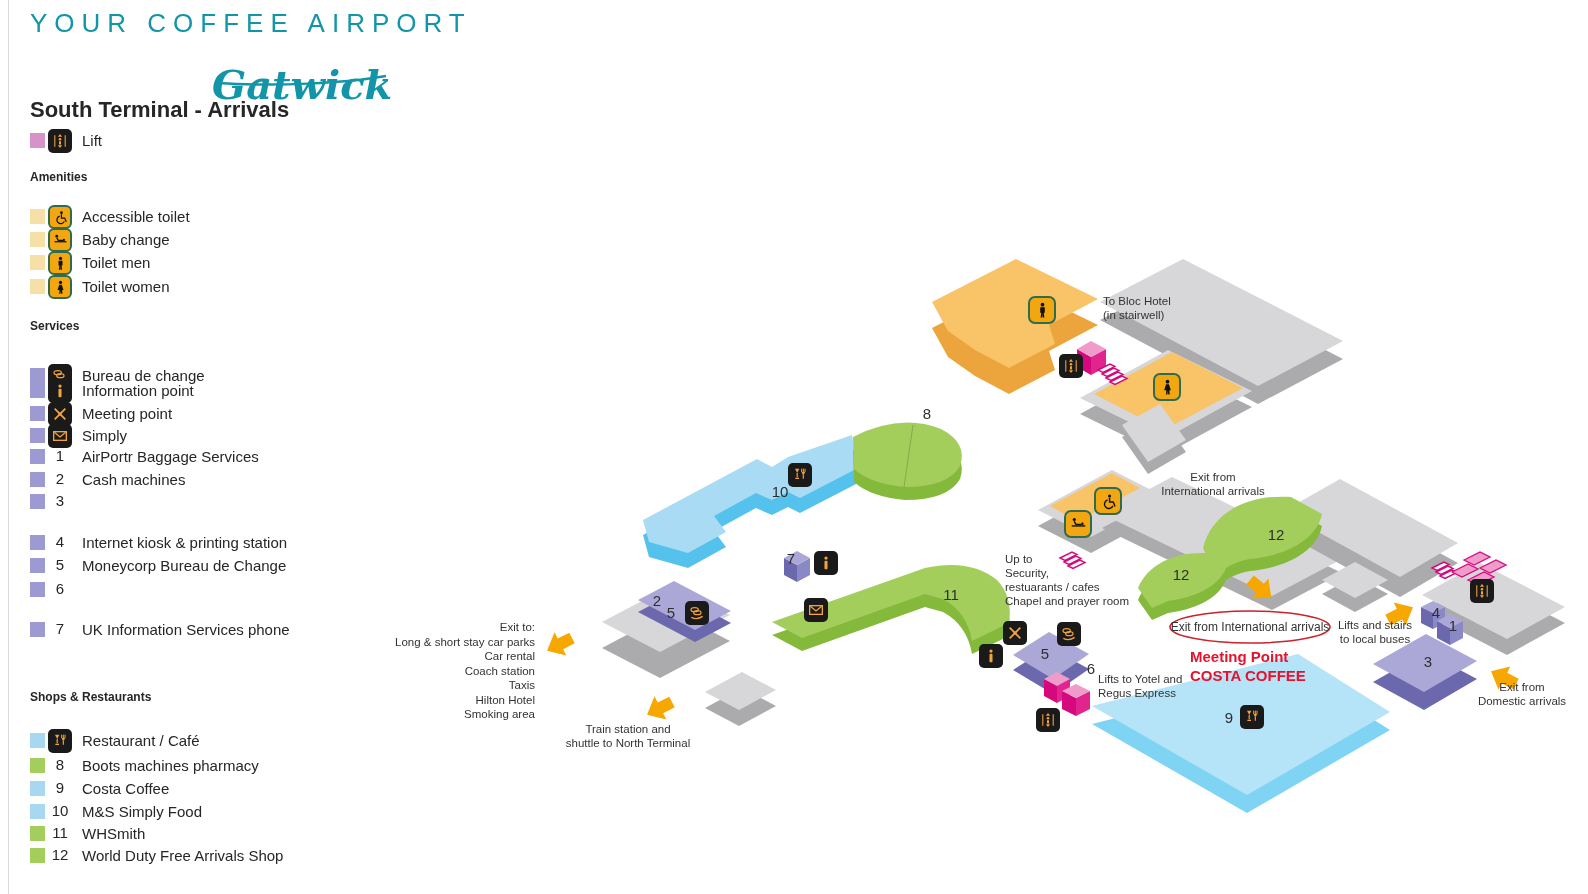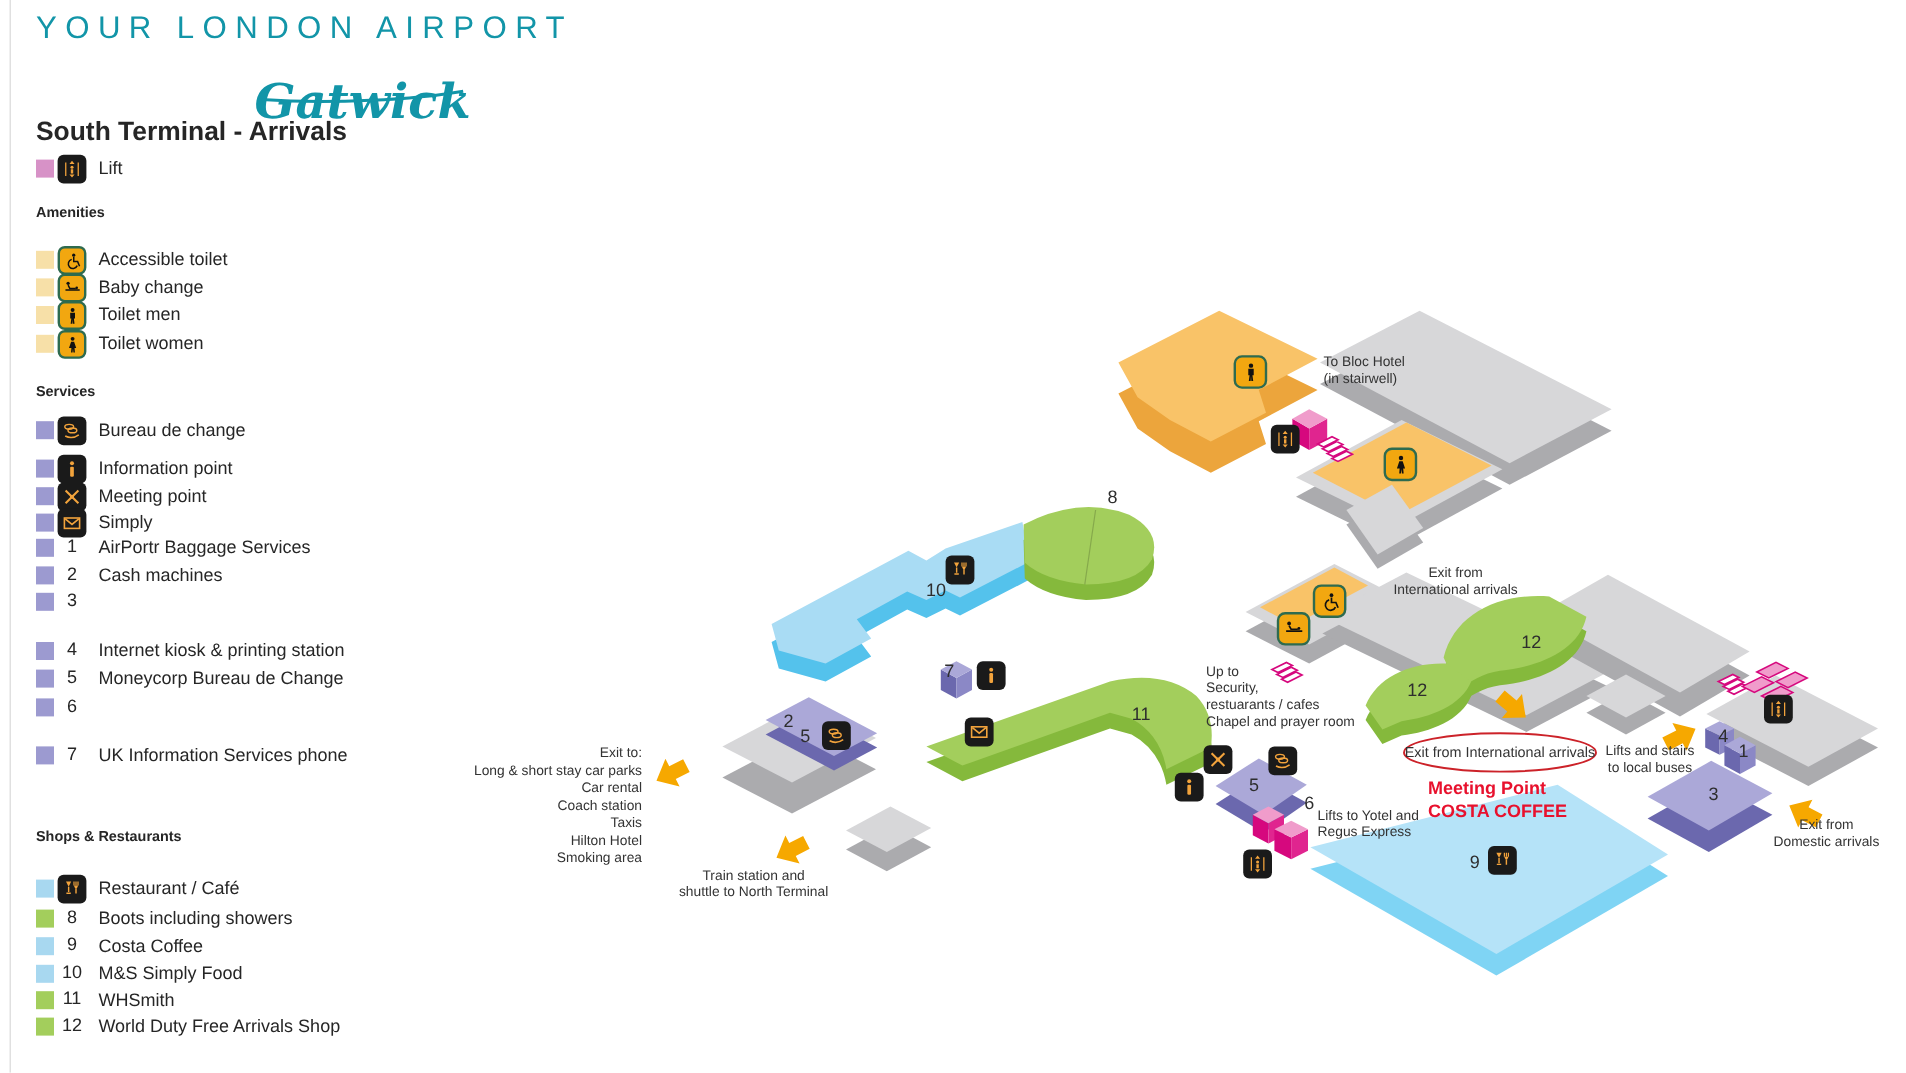--- a/index.html
+++ b/index.html
@@ -92,21 +92,21 @@
       <path d="M2.5 14h19" stroke="currentColor" stroke-width="2"></path>
       <circle cx="6" cy="5" r="2.2" fill="currentColor"></circle>
       <path d="M6 7.5l2.3 4.3h8" fill="none" stroke="currentColor" stroke-width="2"></path>
       <circle cx="17.5" cy="11" r="1.7" fill="currentColor"></circle>
     </symbol>
   </defs>
 </svg>
 
 <div class="edge"></div>
 
-<div class="logo-line">YOUR LONDON AIRPORT</div>
+<div class="logo-line">YOUR COFFEE AIRPORT</div>
 <div class="logo-script">Gatwick</div>
 <svg class="logo-swash" width="172" height="12">
   <path d="M2,9 C60,13 130,9 170,2" stroke="var(--teal)" stroke-width="2.5" fill="none"></path>
 </svg>
 <div class="page-title">South Terminal - Arrivals</div>
 
 <div class="lrow" style="top:129px">
   <span class="sw" style="background:var(--pink_swatch)"></span>
   <span class="tile">
       <svg viewBox="0 0 24 24">
@@ -148,21 +148,21 @@
   <span class="sw" style="background:var(--amen_swatch)"></span>
   <span class="tile amen">
       <svg viewBox="0 0 24 24">
         <use href="#ic-female"></use>
       </svg>
     </span>
   <span class="lbl">Toilet women</span>
 </div>
 
 <div class="sect" style="top:319px">Services</div>
-<div class="lrow" style="top:347px">
+<div class="lrow" style="top:364px">
   <span class="sw" style="background:var(--service_swatch)"></span>
   <span class="tile">
       <svg viewBox="0 0 24 24">
         <use href="#ic-bureau"></use>
       </svg>
     </span>
   <span class="lbl">Bureau de change</span>
 </div>
 <div class="lrow" style="top:379px">
   <span class="sw" style="background:var(--service_swatch)"></span>
@@ -231,21 +231,21 @@
   <span class="tile">
       <svg viewBox="0 0 24 24">
         <use href="#ic-rest"></use>
       </svg>
     </span>
   <span class="lbl">Restaurant / Café</span>
 </div>
 <div class="lrow" style="top:754px">
   <span class="sw" style="background:var(--green_top)"></span>
   <span class="num">8</span>
-  <span class="lbl">Boots including showers</span>
+  <span class="lbl">Boots machines pharmacy</span>
 </div>
 <div class="lrow" style="top:777px">
   <span class="sw" style="background:var(--blue_swatch)"></span>
   <span class="num">9</span>
   <span class="lbl">Costa Coffee</span>
 </div>
 <div class="lrow" style="top:800px">
   <span class="sw" style="background:var(--blue_swatch)"></span>
   <span class="num">10</span>
   <span class="lbl">M&amp;S Simply Food</span>

